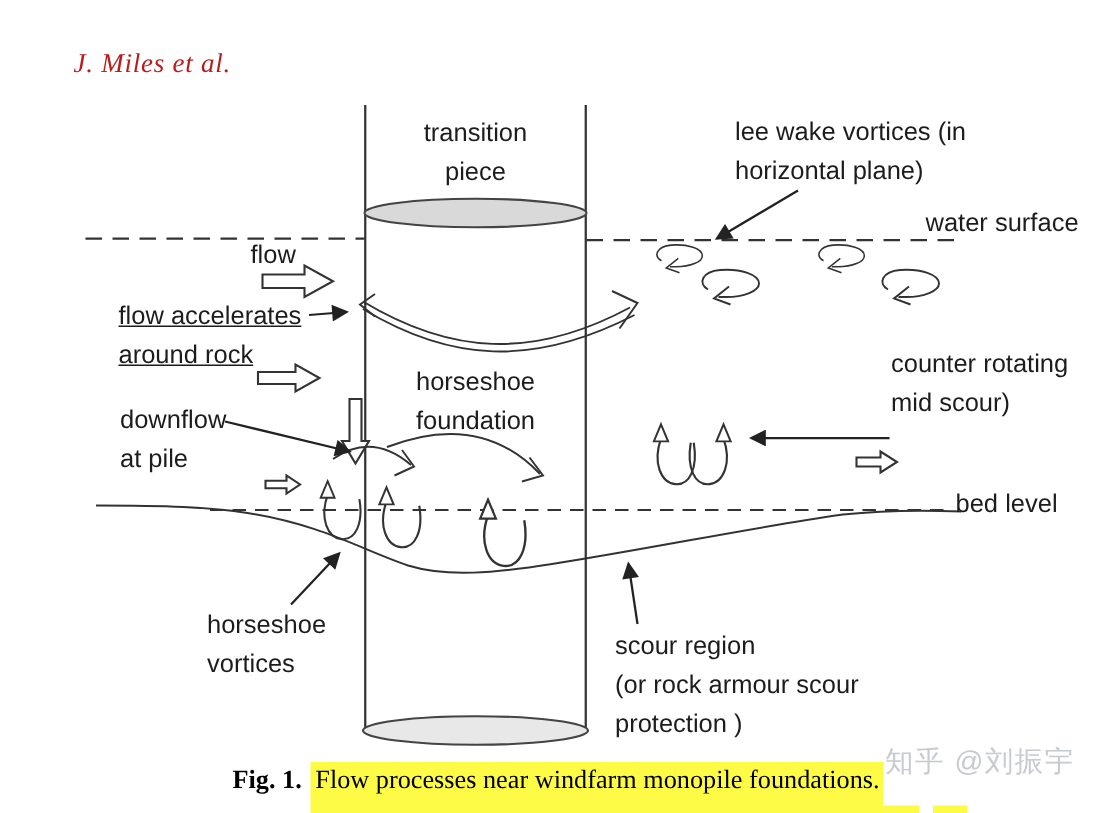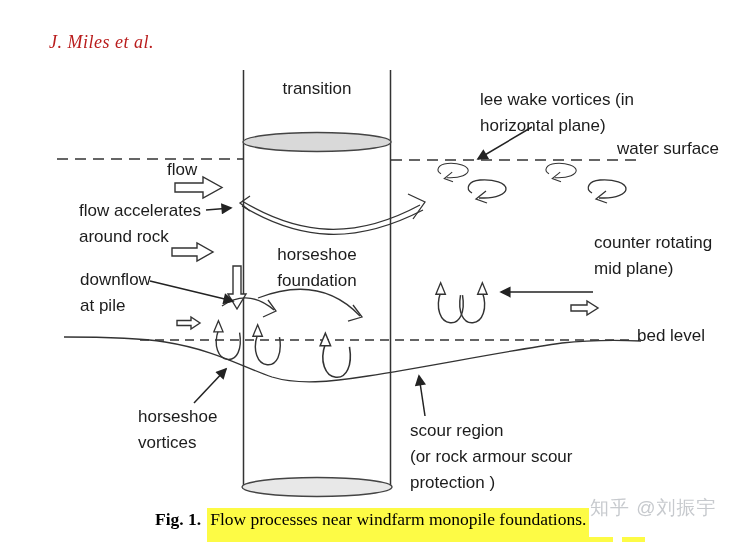--- a/index.html
+++ b/index.html
@@ -115,44 +115,45 @@
     <path class="ptr" marker-end="url(#ah)" d="M206 210 L231 208"></path>
     <path class="ptr" marker-end="url(#ah)" d="M150 281 L233 301"></path>
     <path class="ptr" marker-end="url(#ah)" d="M593 292 L501 292"></path>
     <path class="ptr" marker-end="url(#ah)" d="M194 403 L226 369"></path>
     <path class="ptr" marker-end="url(#ah)" d="M425 416 L419 376"></path>
   </g>
 </svg>
 
 <div class="abs lbl center" style="left:244px;top:76px;width:146px;">
   <div>transition</div>
+  <div>piece</div>
 </div>
 
-<div class="abs lbl" style="left:480px;top:75px;margin-top:12px;">
+<div class="abs lbl" style="left:490px;top:75px;">
   <div>lee wake vortices (in</div>
   <div>horizontal plane)</div>
 </div>
 
 <div class="abs lbl" style="left:617px;top:136px;">water surface</div>
 
 <div class="abs lbl" style="left:167px;top:157px;">flow</div>
 
-<div class="abs lbl" style="left:79px;top:198px;">
+<div class="abs lbl" style="left:79px;top:198px;text-decoration:underline;">
   <div>flow accelerates</div>
   <div>around rock</div>
 </div>
 
 <div class="abs lbl center" style="left:244px;top:242px;width:146px;">
   <div>horseshoe</div>
   <div>foundation</div>
 </div>
 
 <div class="abs lbl" style="left:594px;top:230px;">
   <div>counter rotating</div>
-  <div>mid plane)</div>
+  <div>mid scour)</div>
 </div>
 
 <div class="abs lbl" style="left:80px;top:267px;">
   <div>downflow</div>
   <div>at pile</div>
 </div>
 
 <div class="abs lbl" style="left:637px;top:323px;">bed level</div>
 
 <div class="abs lbl" style="left:138px;top:404px;">

